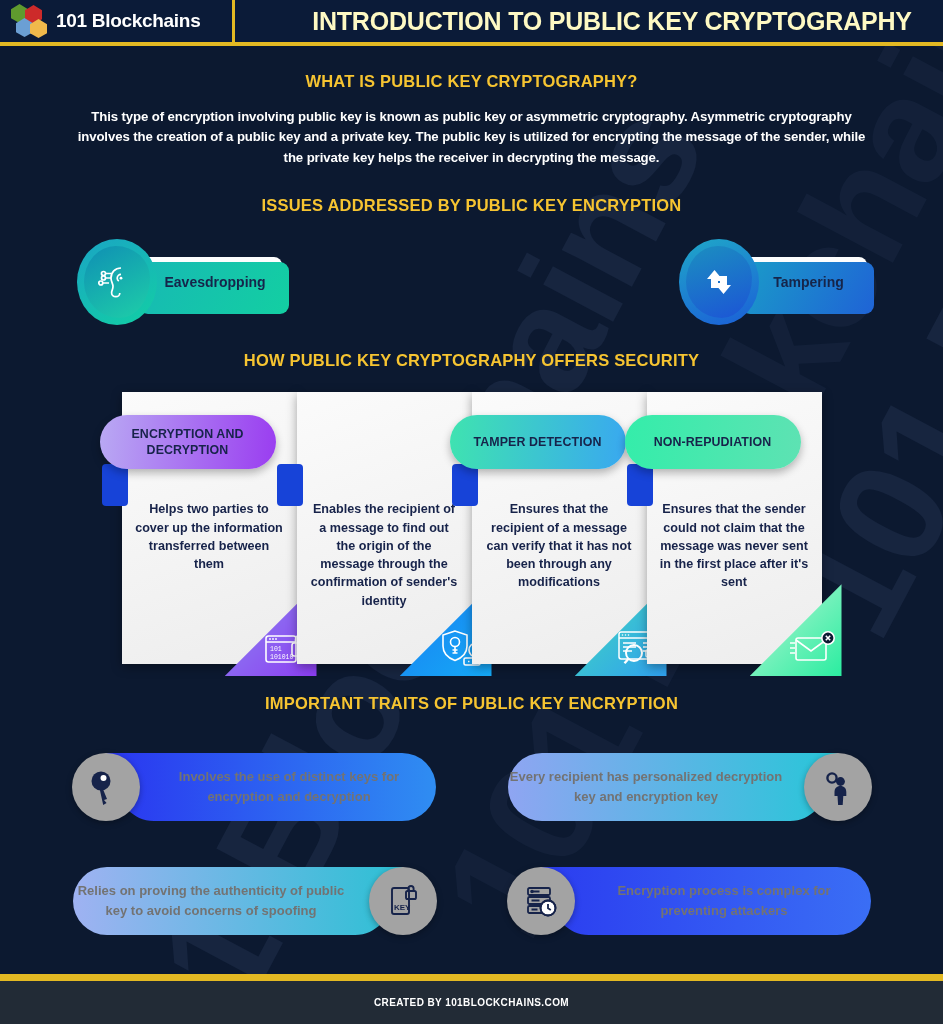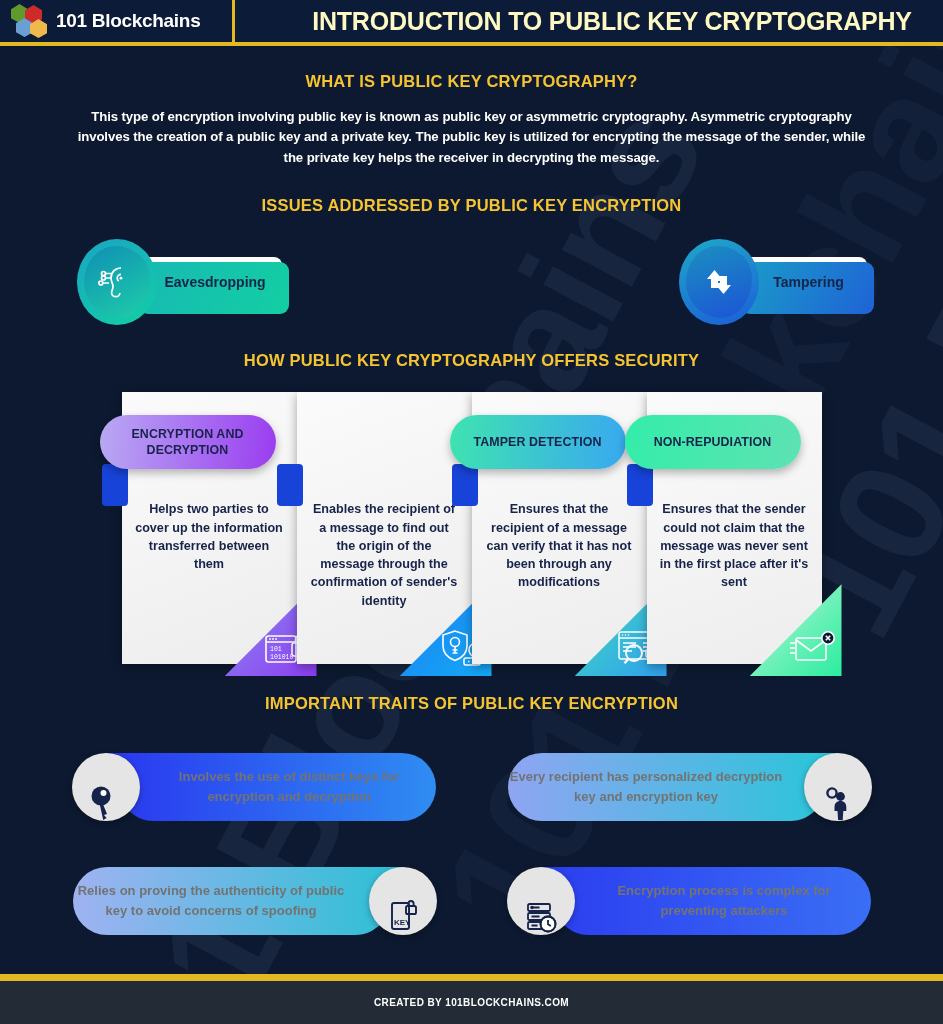--- a/index.html
+++ b/index.html
@@ -164,21 +164,21 @@
   .trait .trait-text {
     position:absolute; top:0; height:100%;
     display:flex; align-items:center; justify-content:center; text-align:center;
     color:#737373; font-size:13px; font-weight:bold; line-height:1.55;
     z-index:3;
   }
   .trait.icon-left  .trait-text { left:92px; right:22px; }
   .trait.icon-right .trait-text { left:6px; right:92px; }
   .trait .trait-circle {
     position:absolute; top:14px; width:68px; height:68px; border-radius:50%;
-    background:#e5e5e5; display:flex; align-items:flex-end; justify-content:center;
+    background:#a3a3a3; display:flex; align-items:center; justify-content:center;
     z-index:4; box-shadow:0 2px 6px rgba(0,0,0,.3);
   }
   .trait.icon-left  .trait-circle { left:10px; }
   .trait.icon-right .trait-circle { right:10px; }
 
   
   #footer-line { position:absolute; bottom:43px; left:0; right:0; height:7px; background:#e3b923; z-index:5;}
   #footer-bar {
     position:absolute; bottom:0; left:0; right:0; height:43px;
     background:#222b36; z-index:5;

